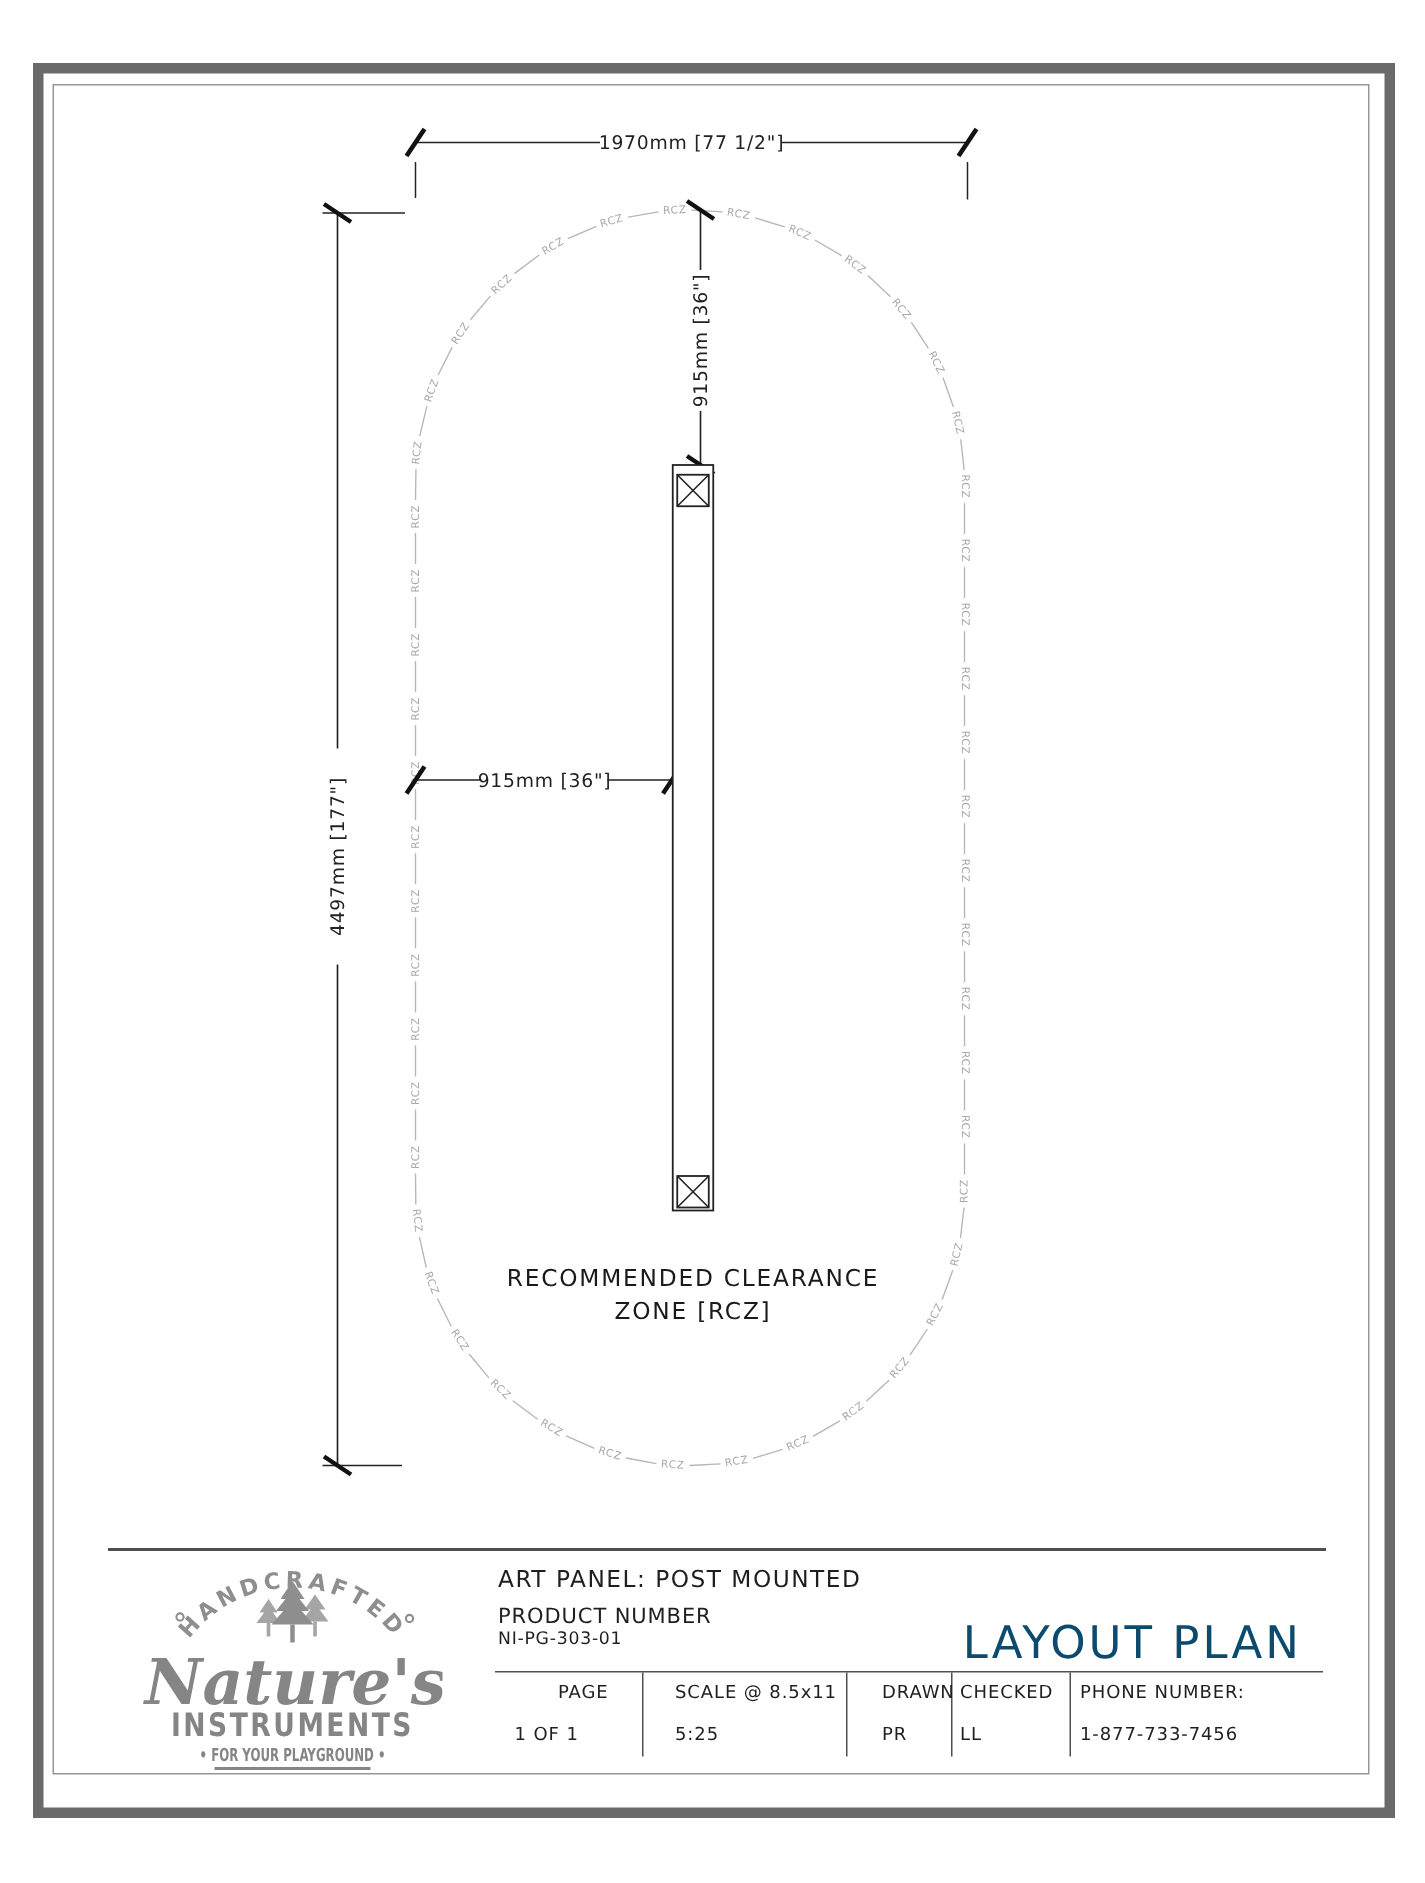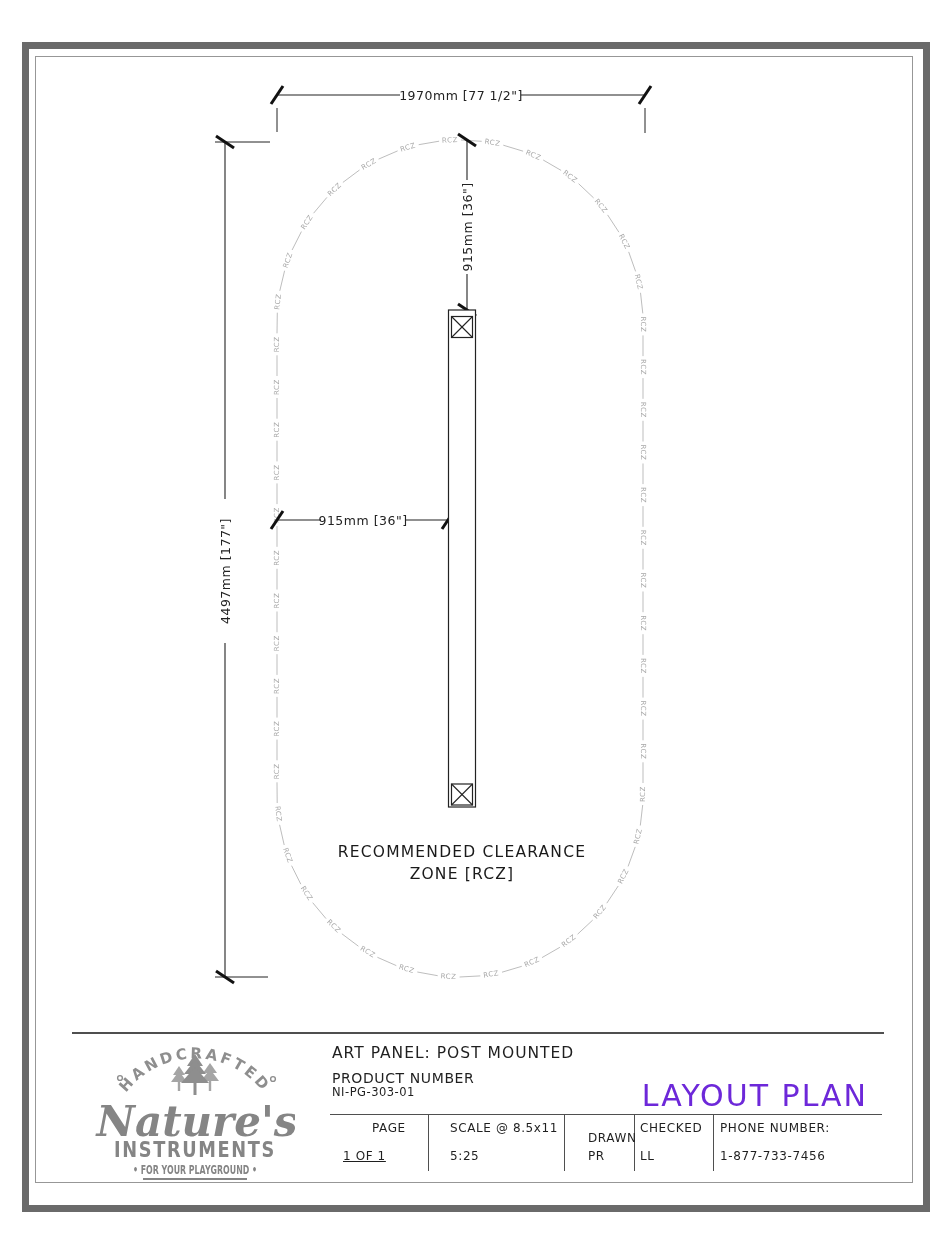--- a/index.html
+++ b/index.html
@@ -16,21 +16,21 @@
   .dim-text{fill:#222;font-size:12.5px;letter-spacing:0.5px;}
   .note-text{fill:#1a1a1a;font-size:15.5px;letter-spacing:1.2px;}
   .post{stroke:#222;stroke-width:1.2;fill:#ffffff;}
   .rcz-l{stroke:#b6b6b6;stroke-width:0.9;}
   .rcz-t{fill:#a8a8a8;font-size:7px;letter-spacing:0.6px;}
   .rule{position:absolute;background:#4f4f4f;}
   .tb-title{position:absolute;left:332px;top:1044px;font-size:15.5px;letter-spacing:1px;}
   .tb-pnlabel{position:absolute;left:332px;top:1070px;font-size:14px;letter-spacing:0.6px;}
   .tb-pn{position:absolute;left:332px;top:1085px;font-size:11.5px;letter-spacing:0.5px;}
   .tb-plan{position:absolute;left:500px;top:1078px;width:368px;text-align:right;
-        font-size:30px;letter-spacing:2px;color:#6d28d9;}
+        font-size:30px;letter-spacing:2px;color:#0c4a6e;}
   .cell-label{position:absolute;font-size:12px;letter-spacing:0.6px;}
   .cell-value{position:absolute;font-size:12px;letter-spacing:0.6px;}
   .copyright{position:absolute;left:35px;top:1189px;width:878px;text-align:center;
         font-size:8.5px;letter-spacing:0.2px;color:#2e2e2e;}
   .logo-svg{position:absolute;left:95px;top:1040px;}
 </style>
 </head>
 <body>
 
 <div class="page">
@@ -234,24 +234,24 @@
 
   <div>
     <div class="rule" style="left:330px;top:1114px;width:552px;height:1.4px;"></div>
     <div class="rule" style="left:428px;top:1115px;width:1px;height:56px;"></div>
     <div class="rule" style="left:564px;top:1115px;width:1px;height:56px;"></div>
     <div class="rule" style="left:634px;top:1115px;width:1px;height:56px;"></div>
     <div class="rule" style="left:713px;top:1115px;width:1px;height:56px;"></div>
 
     <div class="cell-label" style="left:335px;top:1121px;margin-left:37px;">PAGE</div>
     <div class="cell-label" style="left:450px;top:1121px;">SCALE @ 8.5x11</div>
-    <div class="cell-label" style="left:588px;top:1121px;margin-top:10px;">DRAWN</div>
+    <div class="cell-label" style="left:588px;top:1121px;">DRAWN</div>
     <div class="cell-label" style="left:640px;top:1121px;">CHECKED</div>
     <div class="cell-label" style="left:720px;top:1121px;">PHONE NUMBER:</div>
 
-    <div class="cell-value" style="left:343px;top:1149px;text-decoration:underline;">1 OF 1</div>
+    <div class="cell-value" style="left:343px;top:1149px;">1 OF 1</div>
     <div class="cell-value" style="left:450px;top:1149px;">5:25</div>
     <div class="cell-value" style="left:588px;top:1149px;">PR</div>
     <div class="cell-value" style="left:640px;top:1149px;">LL</div>
     <div class="cell-value" style="left:720px;top:1149px;">1-877-733-7456</div>
   </div>
 
 </div>
 
 </body></html>

